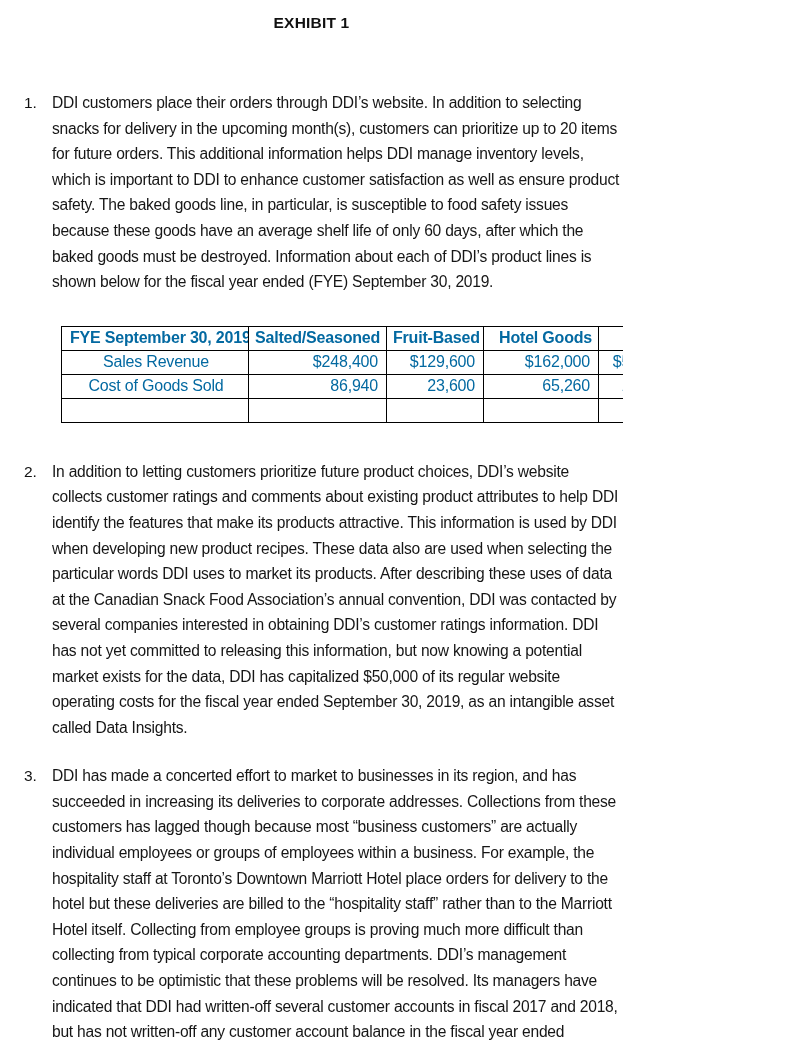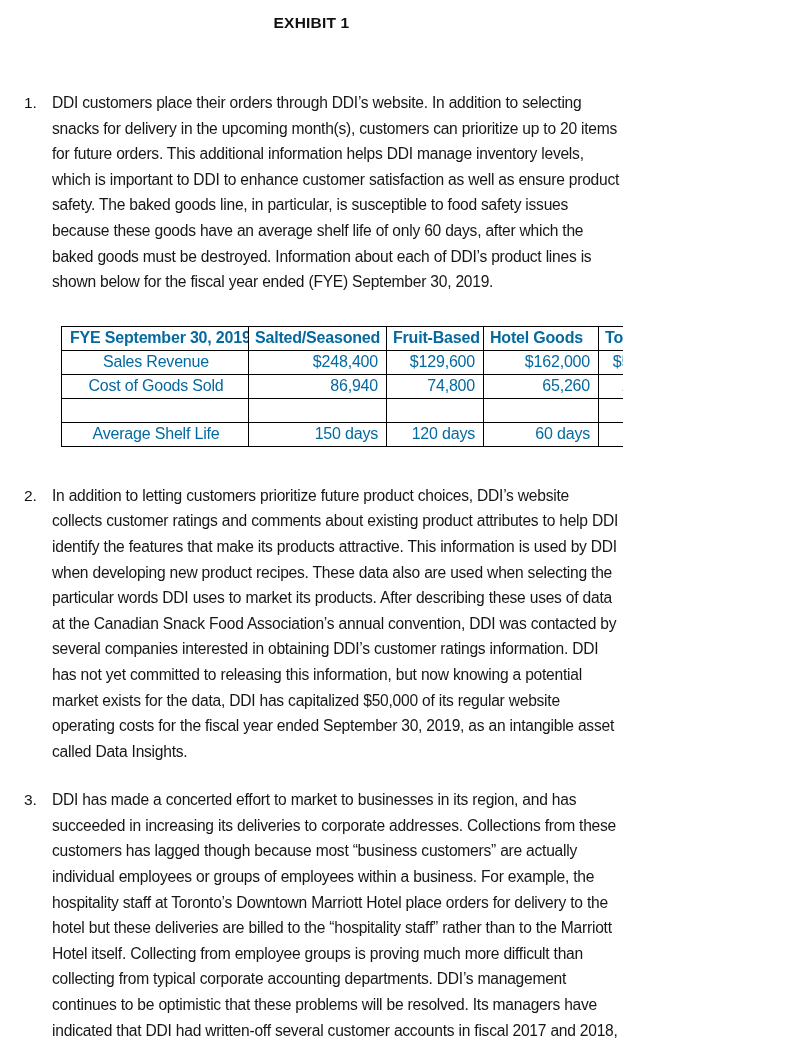--- a/index.html
+++ b/index.html
@@ -95,21 +95,21 @@
     height: 20px;
     line-height: 20px;
     letter-spacing: -0.2px;
     font-weight: normal;
     vertical-align: middle;
     white-space: nowrap;
     overflow: hidden;
   }
   table.fin thead th {
     font-weight: bold;
-    text-align: left;
+    text-align: right;
   }
   table.fin thead th.c0 {
     text-align: left;
     padding-left: 8px;
   }
   table.fin td.label {
     text-align: center;
     padding-left: 8px;
   }
   table.fin td.num {
@@ -165,36 +165,29 @@
         <tr>
           <td class="label">Sales Revenue</td>
           <td class="num">$248,400</td>
           <td class="num">$129,600</td>
           <td class="num">$162,000</td>
           <td class="num">$540,000</td>
         </tr>
         <tr>
           <td class="label">Cost of Goods Sold</td>
           <td class="num">86,940</td>
-          <td class="num">74,800</td>
+          <td class="num">23,600</td>
           <td class="num">65,260</td>
           <td class="num">199,800</td>
         </tr>
         <tr class="spacer">
           <td class="label"></td>
           <td class="num"></td>
           <td class="num"></td>
           <td class="num"></td>
-          <td class="num"></td>
-        </tr>
-        <tr>
-          <td class="label">Average Shelf Life</td>
-          <td class="num">150 days</td>
-          <td class="num">120 days</td>
-          <td class="num">60 days</td>
           <td class="num"></td>
         </tr>
       </tbody>
     </table>
   </div>
 
   <div class="para-2-wrap">
     <ul class="list">
       <li class="list-item">
         <span class="list-marker">2.</span>

